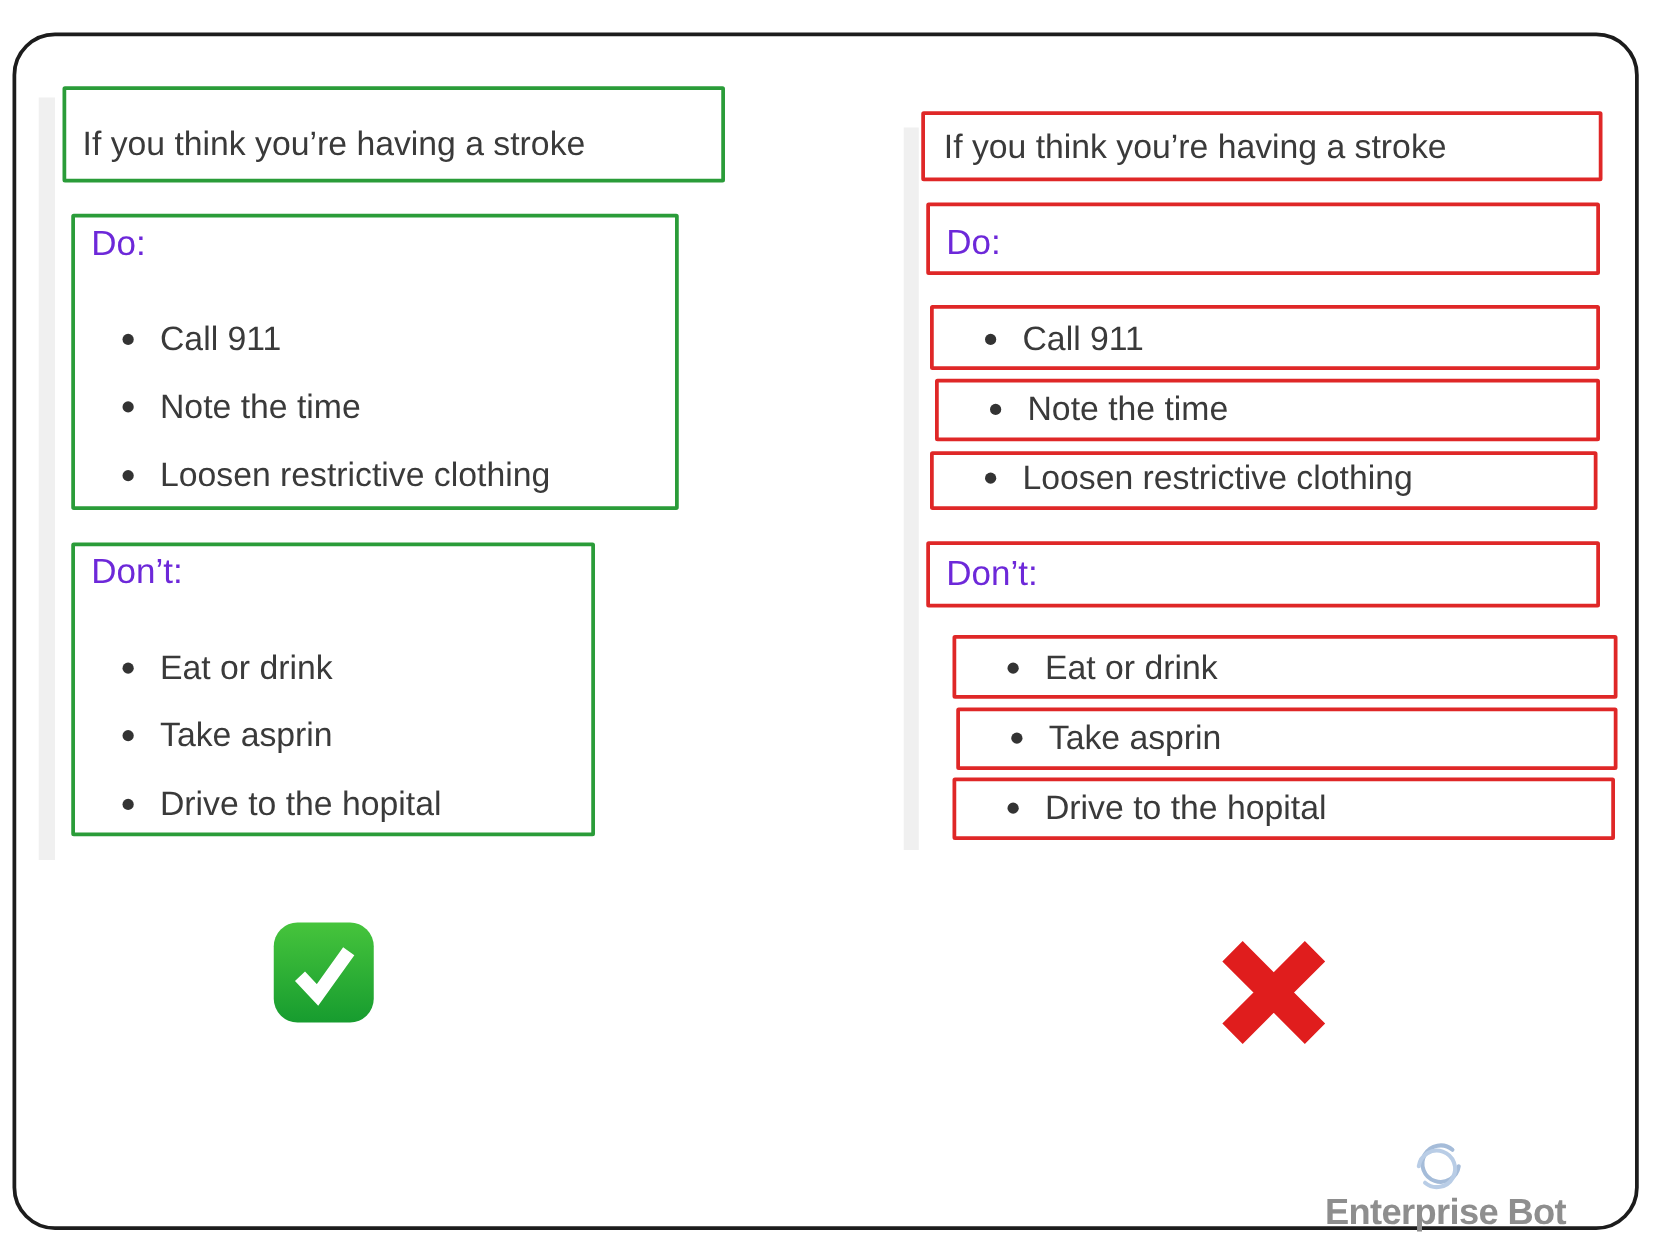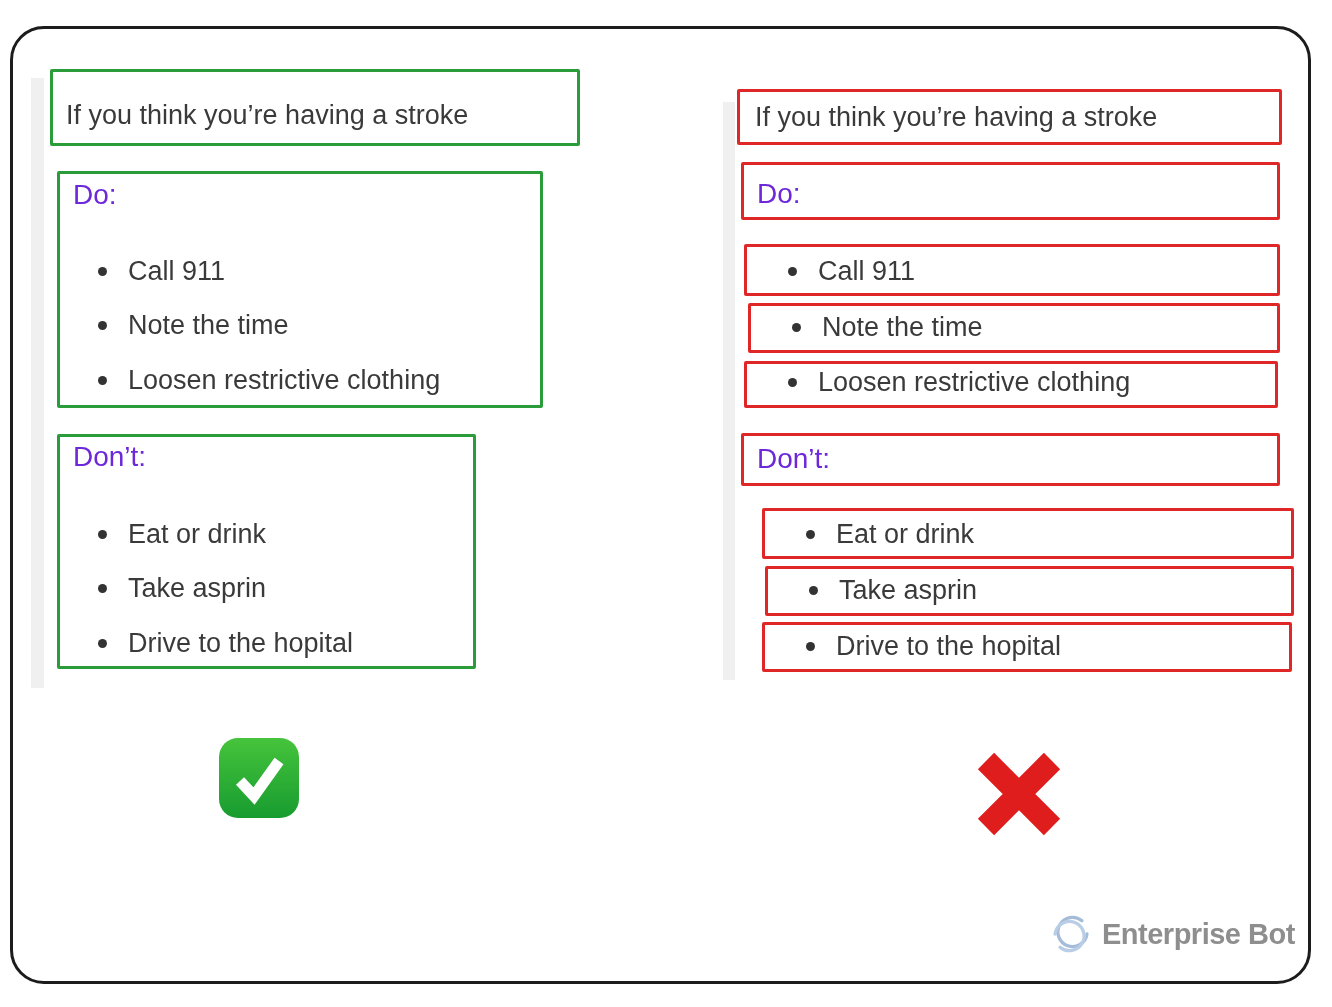--- a/index.html
+++ b/index.html
@@ -21,21 +21,21 @@
 
   .trow { position:absolute; display:flex; align-items:center; height:34px; white-space:nowrap; }
   .txt   { font-size:27px; color:#3a3a3a; }
   .label { font-size:28px; color:#6d28d9; }
   .dot {
     width:9px; height:9px; border-radius:50%; background:#333333;
     margin-right:21px; flex:none;
   }
 
   .verdict { position:absolute; }
-  .logo { position:absolute; display:flex; align-items:center; }
+  .logo { position:absolute; display:flex; align-items:center;flex-direction:column; }
   .logo-text {
     font-size:29px; font-weight:700; color:#8e8e8e; letter-spacing:-0.5px;
     margin-left:10px; white-space:nowrap;
   }
 </style>
 </head>
 <body>
 
 <div class="stage">
 

